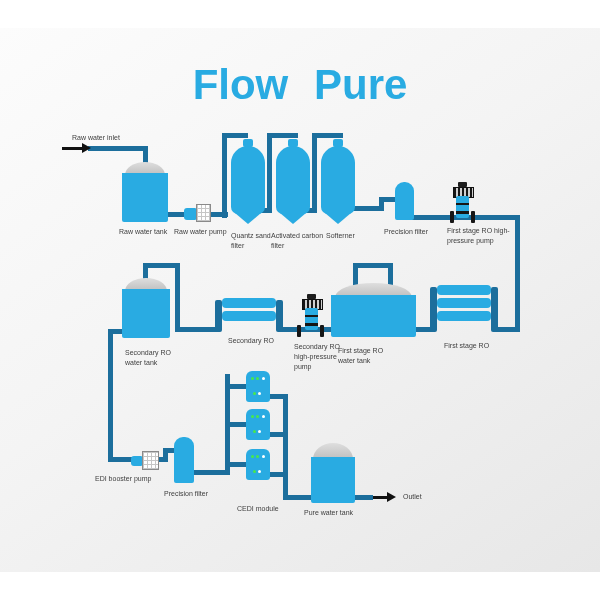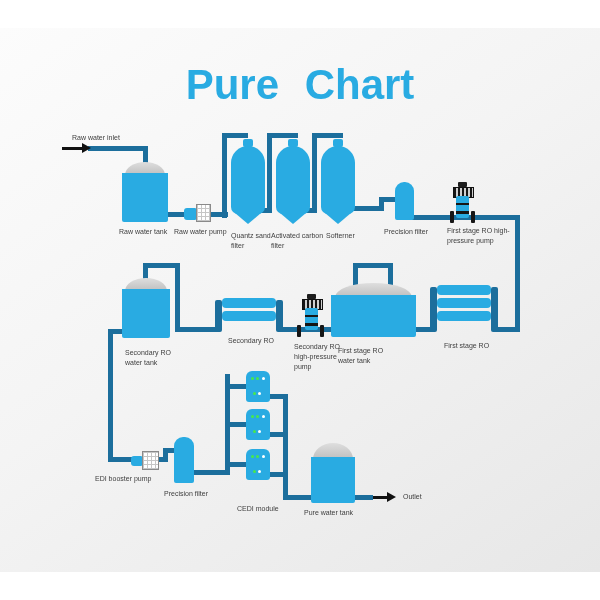--- a/index.html
+++ b/index.html
@@ -39,21 +39,21 @@
   .dw{background:#ffffff;}
   .aline{position:absolute;height:3px;background:var(--arrow);z-index:2;}
   .ah{position:absolute;width:0;height:0;border-top:5px solid transparent;
       border-bottom:5px solid transparent;border-left:9px solid var(--arrow);z-index:2;}
 </style>
 </head>
 <body>
 
 <div class="stage">
   <div class="scene"></div>
-  <div class="title">Pure Chart</div>
+  <div class="title">Flow Pure</div>
 
   <div class="pipe" style="left:88px;top:146px;width:60px;height:5px"></div>
   <div class="pipe" style="left:143px;top:146px;width:5px;height:22px"></div>
   <div class="pipe" style="left:168px;top:212px;width:60px;height:5px"></div>
   <div class="pipe" style="left:222px;top:133px;width:5px;height:85px"></div>
   <div class="pipe" style="left:222px;top:133px;width:26px;height:5px"></div>
   <div class="pipe" style="left:252px;top:208px;width:20px;height:5px"></div>
   <div class="pipe" style="left:267px;top:133px;width:5px;height:80px"></div>
   <div class="pipe" style="left:267px;top:133px;width:31px;height:5px"></div>
   <div class="pipe" style="left:297px;top:208px;width:20px;height:5px"></div>

